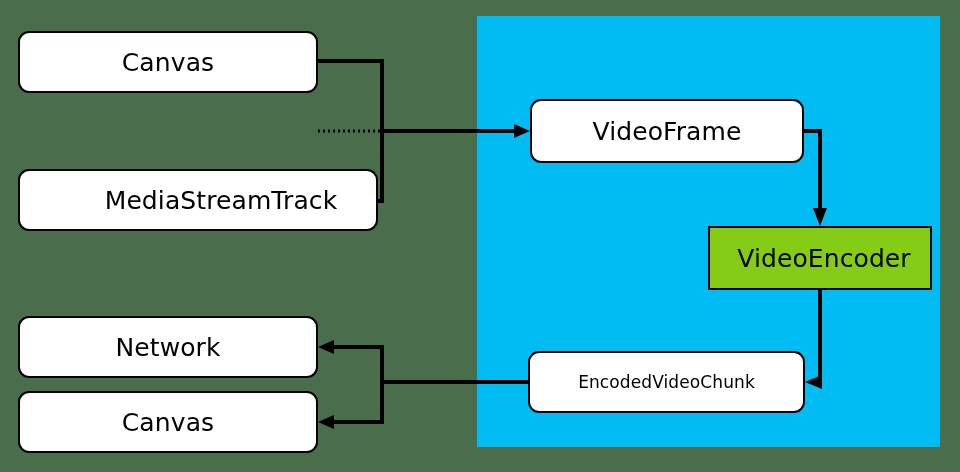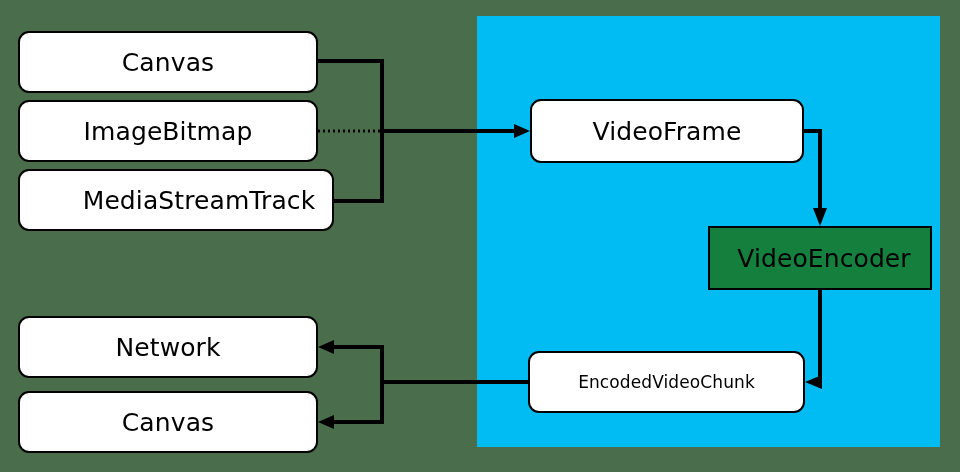--- a/index.html
+++ b/index.html
@@ -37,21 +37,21 @@
     font-weight: 400;
     line-height: 1;
     letter-spacing: 0.1px;
     white-space: nowrap;
   }
   .node.rect {
     border-radius: 0;
     border-width: 2px;
   }
   .node.encoder-fill {
-    background: #15803d;
+    background: #84cc16;
     padding-left: 8px;
   }
   .edges {
     position: absolute;
     left: 0;
     top: 0;
     width: 960px;
     height: 472px;
     overflow: visible;
     pointer-events: none;
@@ -103,25 +103,22 @@
     <polygon class="arrow-head" points="318,347 334,340 334,354"></polygon>
 
     <path class="edge-line" d="M 382 382 L 382 422 L 326 422"></path>
     <polygon class="arrow-head" points="318,422 334,415 334,429"></polygon>
   </svg>
 
   <div class="node" style="left:18px; top:31px; width:300px; height:62px;">
     <span>Canvas</span>
   </div>
 
-  <div class="node" style="left:18px; top:100px; width:300px; height:62px;">
-    <span>ImageBitmap</span>
-  </div>
 
-  <div class="node" style="left:18px; top:169px; width:316px; height:62px;padding-left:46px;">
+  <div class="node" style="left:18px; top:169px; width:360px; height:62px;padding-left:46px;">
     <span>MediaStreamTrack</span>
   </div>
 
   <div class="node" style="left:18px; top:316px; width:300px; height:62px;">
     <span>Network</span>
   </div>
 
   <div class="node" style="left:18px; top:391px; width:300px; height:62px;">
     <span>Canvas</span>
   </div>

